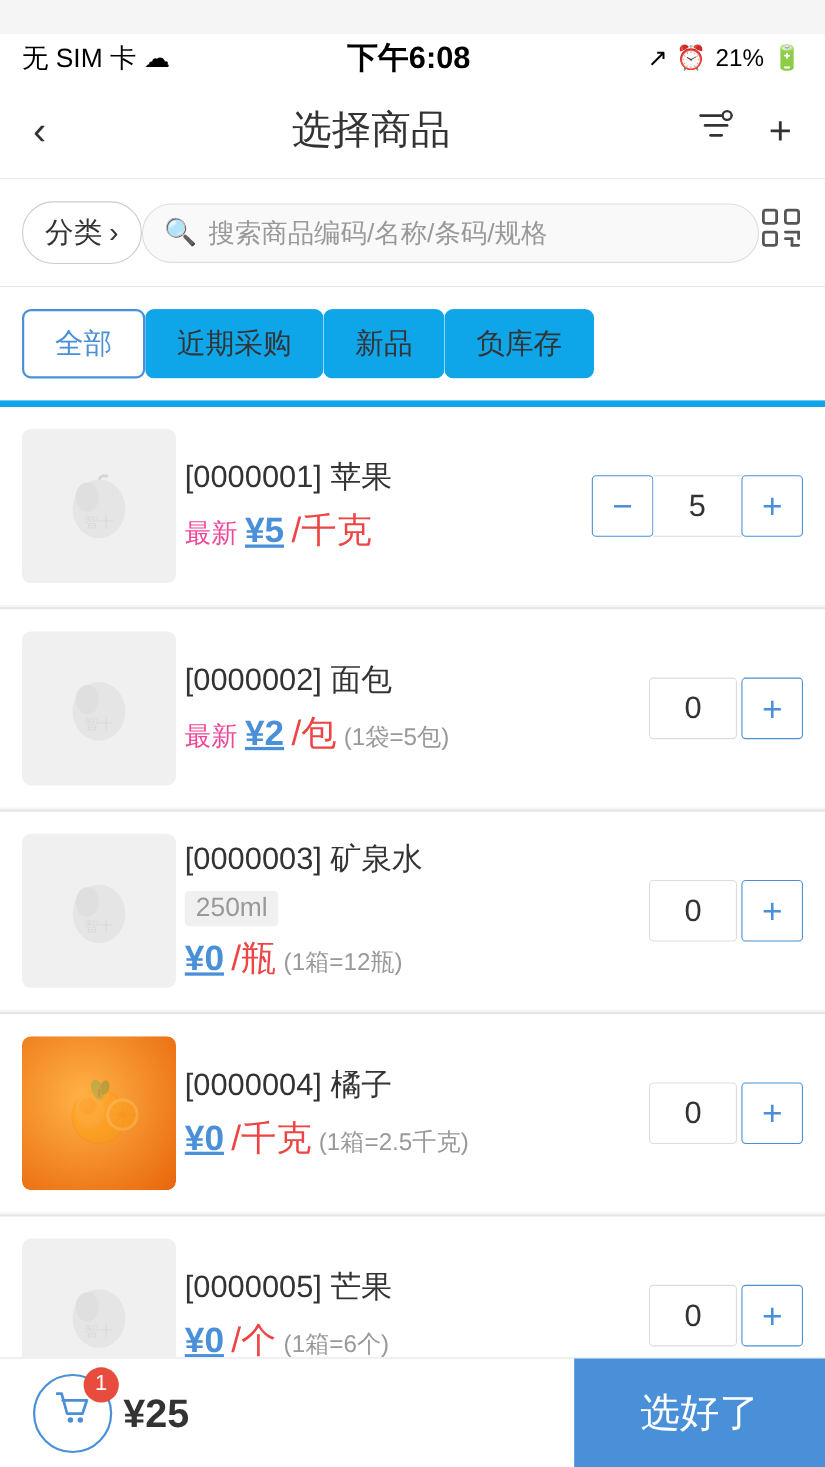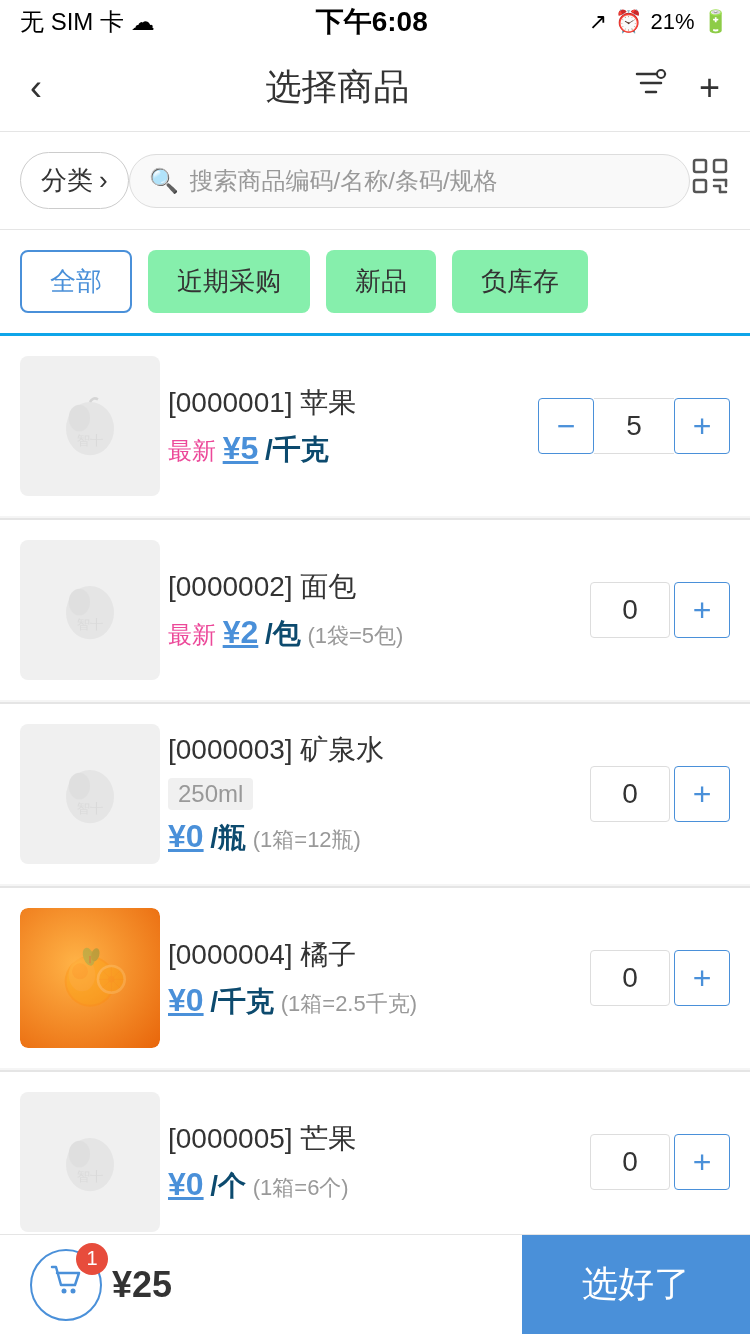--- a/index.html
+++ b/index.html
@@ -16,20 +16,21 @@
     
     .status-bar {
       background: #fff;
       height: 44px;
       display: flex;
       align-items: center;
       justify-content: space-between;
       padding: 0 20px;
       font-size: 24px;
       font-weight: 500;
+      margin-top: 31px;
     }
     .status-left { display: flex; align-items: center; gap: 10px; }
     .status-center { font-size: 28px; font-weight: 600; }
     .status-right { display: flex; align-items: center; gap: 8px; font-size: 22px; }
 
     
     .nav-bar {
       background: #fff;
       height: 88px;
       display: flex;
@@ -99,30 +100,29 @@
       font-size: 36px;
       color: #555;
       cursor: pointer;
     }
 
     
     .filter-tabs {
       background: #fff;
       padding: 20px 20px;
       display: flex;
-      gap: 16px;
-      border-bottom: 3px solid #0ea5e9;
+      border-bottom: 6px solid #0ea5e9;
     }
     .filter-tab {
       padding: 12px 28px;
       border-radius: 8px;
       font-size: 26px;
       cursor: pointer;
       border: 1px solid transparent;
-      background: #86efac;
+      background: #0ea5e9;
       color: #333;
     }
     .filter-tab.active {
       background: #fff;
       border: 2px solid #4a90d9;
       color: #4a90d9;
     }
 
     
     .product-list {
@@ -188,23 +188,22 @@
       font-size: 24px;
       color: #333;
     }
     .price-highlight {
       color: #4a90d9;
       font-size: 32px;
       font-weight: 600;
       text-decoration: underline;
     }
     .price-unit {
-      color: #0c4a6e;
-      font-size: 28px;
-      font-weight: bold;
+      color: #ef4444;
+      font-size: 32px;
     }
     .price-extra {
       color: #999;
       font-size: 22px;
     }
     .quantity-control {
       display: flex;
       align-items: center;
       gap: 0;
       flex-shrink: 0;

